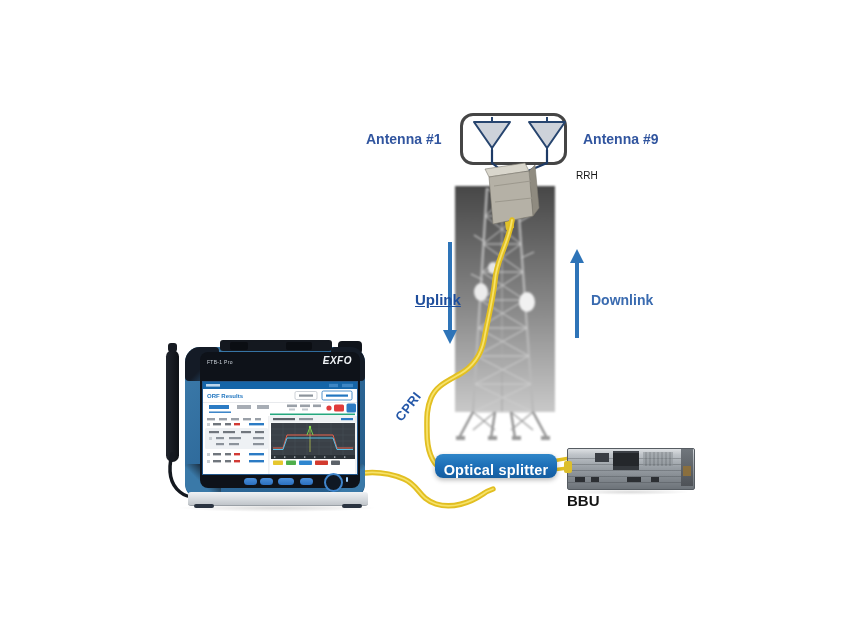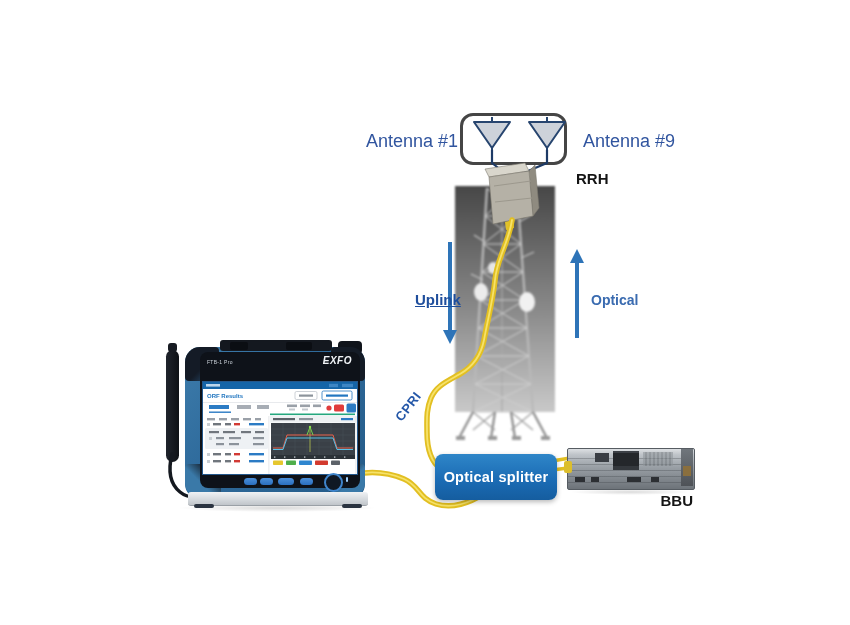--- a/index.html
+++ b/index.html
@@ -1,34 +1,34 @@
 <!DOCTYPE html>
 <html><head>
 <meta charset="utf-8">
 <style>
   html,body{margin:0;padding:0;background:#fff;}
   #canvas{position:relative;width:850px;height:625px;background:#ffffff;overflow:hidden;
           font-family:"Liberation Sans",sans-serif;}
   .abs{position:absolute;}
   
   .lbl{position:absolute;white-space:nowrap;}
-  .lbl-antenna{font-size:18px;font-weight:400;color:#31559f;}
-  .lbl-rrh{font-size:15px;font-weight:700;color:#141414;}
+  .lbl-antenna{font-size:14px;font-weight:700;color:#31559f;}
+  .lbl-rrh{font-size:10px;font-weight:400;color:#141414;}
   .lbl-uplink{font-size:15px;font-weight:800;color:#1f4e9c;text-decoration:underline;margin-left:28px;}
   .lbl-downlink{font-size:14px;font-weight:700;color:#3a6bb0;}
   .lbl-cpri{font-size:13px;font-weight:800;color:#2457a8;transform:rotate(-52deg);transform-origin:left center;letter-spacing:.5px;}
-  .lbl-bbu{font-size:15px;font-weight:800;color:#141414;text-align:right;}
+  .lbl-bbu{font-size:15px;font-weight:800;color:#141414;text-align:left;}
   
   #enclosure{left:460px;top:113px;width:101px;height:46px;background:#fff;border:3px solid #454545;border-radius:13px;}
   
   #tower-svg{left:451px;top:180px;filter:blur(0.9px);}
   
-  #splitter{left:435px;top:454px;width:122px;height:46px;border-radius:8px;
+  #splitter{left:435px;top:454px;width:122px;height:24px;border-radius:8px;
             background:linear-gradient(180deg,#2f86c8 0%,#1b6cb5 55%,#155d9f 100%);
-            box-shadow:0 2px 5px rgba(0,0,0,.28);display:flex;align-items:center;justify-content:center;}
+            box-shadow:0 2px 5px rgba(0,0,0,.28);display:flex;align-items:flex-end;justify-content:center;}
   #splitter span{color:#fff;font-size:14.5px;font-weight:800;letter-spacing:.2px;}
   
   #bbu{left:567px;top:448px;width:126px;height:40px;}
   #bbu .chassis{position:absolute;left:0;top:0;width:126px;height:40px;border:1px solid #565c62;border-radius:2px;
     background:linear-gradient(180deg,#dde0e3 0%,#bfc4c9 14%,#9aa0a6 45%,#81878d 75%,#6d7379 100%);}
   #bbu .grooves{position:absolute;left:1px;top:5px;width:124px;height:30px;opacity:.55;
     background:repeating-linear-gradient(180deg,transparent 0 5px,rgba(50,55,60,.5) 5px 6px);}
   #bbu .mod-a{position:absolute;left:46px;top:3px;width:26px;height:17px;background:#24272b;
     border-top:2px solid #3c4046;box-shadow:inset 0 -4px 0 #34383d;}
   #bbu .mod-b{position:absolute;left:28px;top:5px;width:14px;height:9px;background:#3a3e44;}
@@ -321,17 +321,17 @@
     </div>
     <div id="dev-base"></div>
     <div class="foot" style="left:34px;"></div>
     <div class="foot" style="left:182px;"></div>
   </div>
 
   <div class="lbl lbl-antenna" style="left:366px;top:131px;">Antenna #1</div>
   <div class="lbl lbl-antenna" style="left:583px;top:131px;">Antenna #9</div>
   <div class="lbl lbl-rrh" style="left:576px;top:170px;">RRH</div>
   <div class="lbl lbl-uplink" style="left:387px;top:291px;">Uplink</div>
-  <div class="lbl lbl-downlink" style="left:591px;top:292px;">Optical</div>
+  <div class="lbl lbl-downlink" style="left:591px;top:292px;">Downlink</div>
   <div class="lbl lbl-cpri" style="left:398px;top:412px;">CPRI</div>
   <div class="lbl lbl-bbu" style="left:567px;top:492px;width:126px;">BBU</div>
 
 </div>
 
 </body></html>

